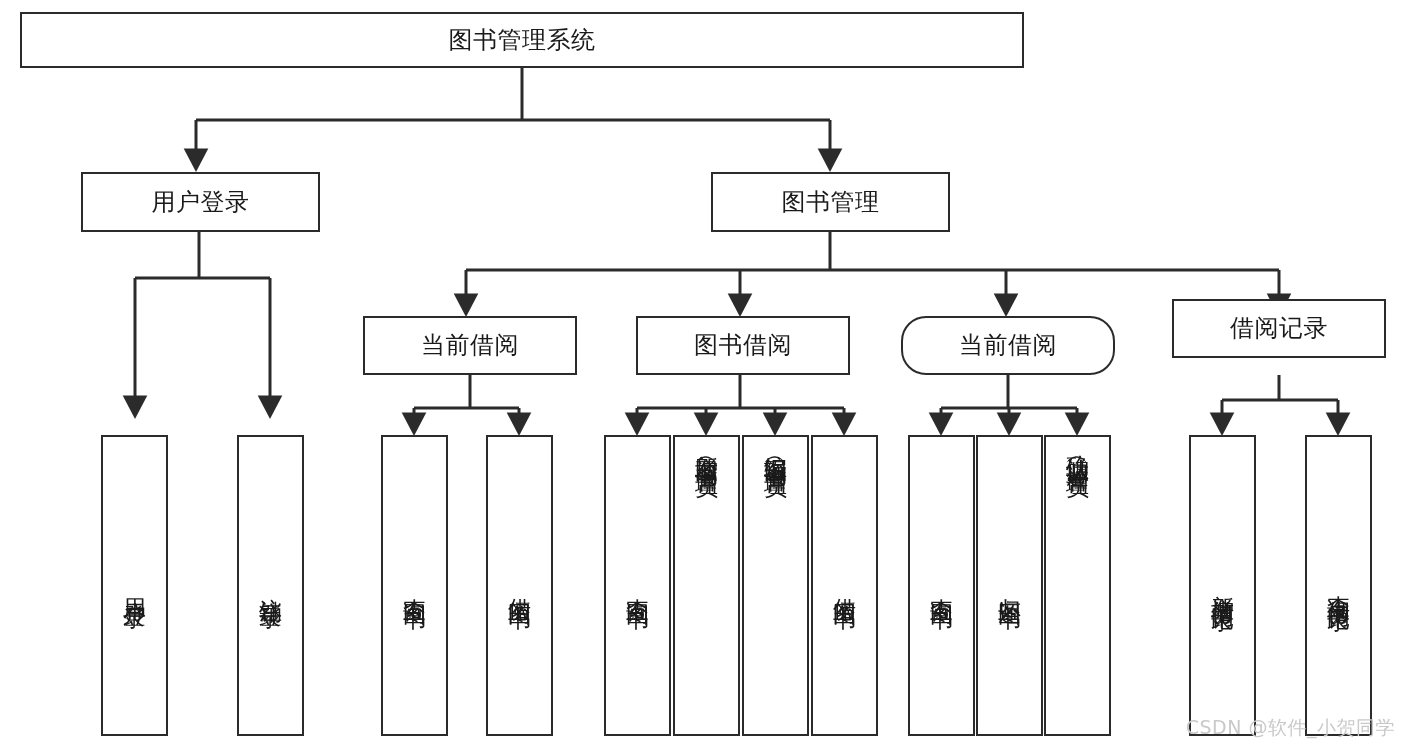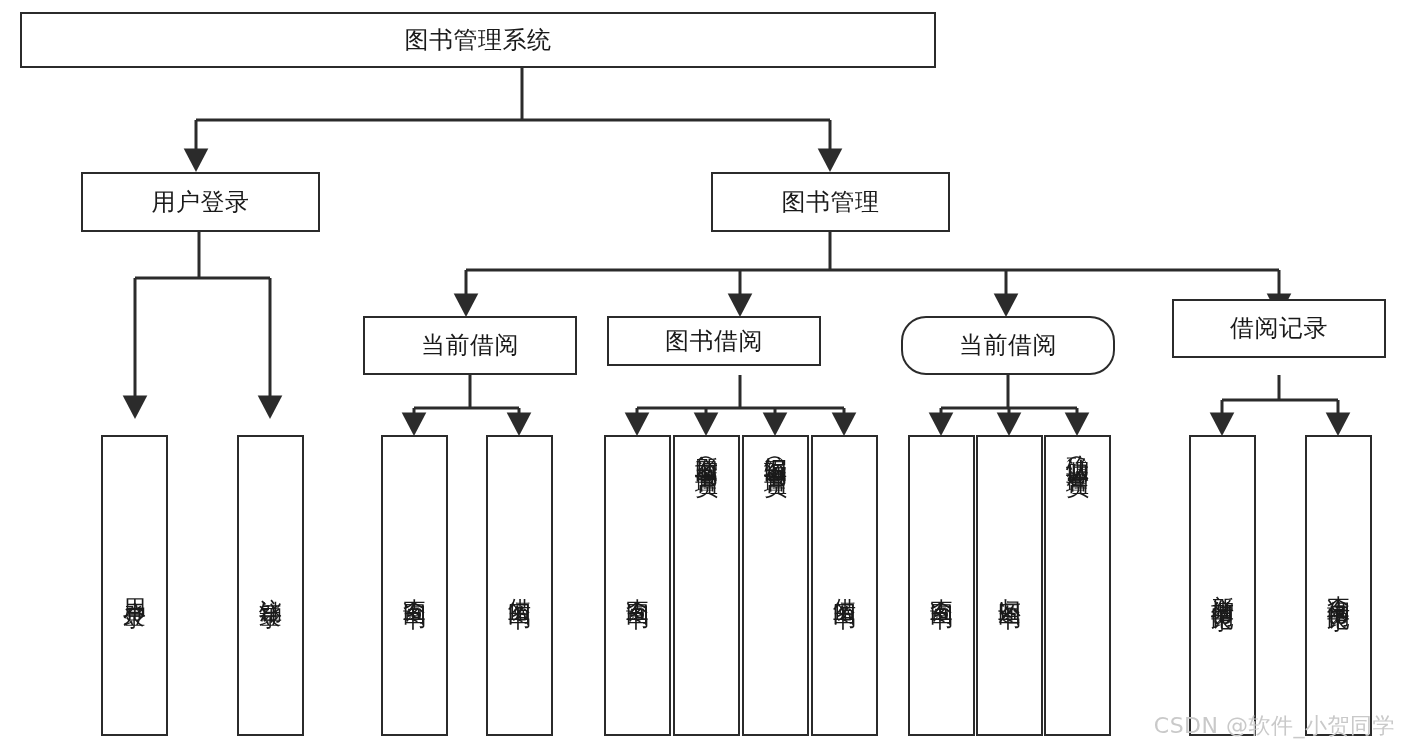--- a/index.html
+++ b/index.html
@@ -57,21 +57,21 @@
     line-height: 1;
     white-space: nowrap;
   }
   .node-box.vertical.centered {
     align-items: center;
   }
   .watermark {
     position: absolute;
     right: 10px;
     bottom: 6px;
-    font-size: 22px;
+    font-size: 19px;
     color: #c9c9c9;
     white-space: nowrap;
     font-family: "DejaVu Sans", "Liberation Sans", sans-serif;
     letter-spacing: 0.5px;
   }
 </style>
 </head>
 <body>
 
 <div id="stage">
@@ -120,37 +120,37 @@
       <path d="M 1009 408 L 1009 424" marker-end="url(#arrowhead)"></path>
       <path d="M 1077 408 L 1077 424" marker-end="url(#arrowhead)"></path>
 
       <path d="M 1279 375 L 1279 400"></path>
       <path d="M 1222 400 L 1338 400"></path>
       <path d="M 1222 400 L 1222 424" marker-end="url(#arrowhead)"></path>
       <path d="M 1338 400 L 1338 424" marker-end="url(#arrowhead)"></path>
     </g>
   </svg>
 
-  <div class="node-box horizontal" style="left:20px; top:12px; width:916px; height:56px;">
+  <div class="node-box horizontal" style="left:20px; top:12px; width:1004px; height:56px;">
     <span class="node-label">图书管理系统</span>
   </div>
 
   <div class="node-box horizontal" style="left:81px; top:172px; width:239px; height:60px;">
     <span class="node-label">用户登录</span>
   </div>
 
   <div class="node-box horizontal" style="left:711px; top:172px; width:239px; height:60px;">
     <span class="node-label">图书管理</span>
   </div>
 
   <div class="node-box horizontal" style="left:363px; top:316px; width:214px; height:59px;">
     <span class="node-label">当前借阅</span>
   </div>
 
-  <div class="node-box horizontal" style="left:607px; top:316px; width:214px; height:50px;text-align:right;">
+  <div class="node-box horizontal" style="left:636px; top:316px; width:214px; height:59px;text-align:right;">
     <span class="node-label">图书借阅</span>
   </div>
 
   <div class="node-box horizontal" style="left:901px; top:316px; width:214px; height:59px;border-radius:25px;">
     <span class="node-label">当前借阅</span>
   </div>
 
   <div class="node-box horizontal" style="left:1172px; top:299px; width:214px; height:59px;">
     <span class="node-label">借阅记录</span>
   </div>

